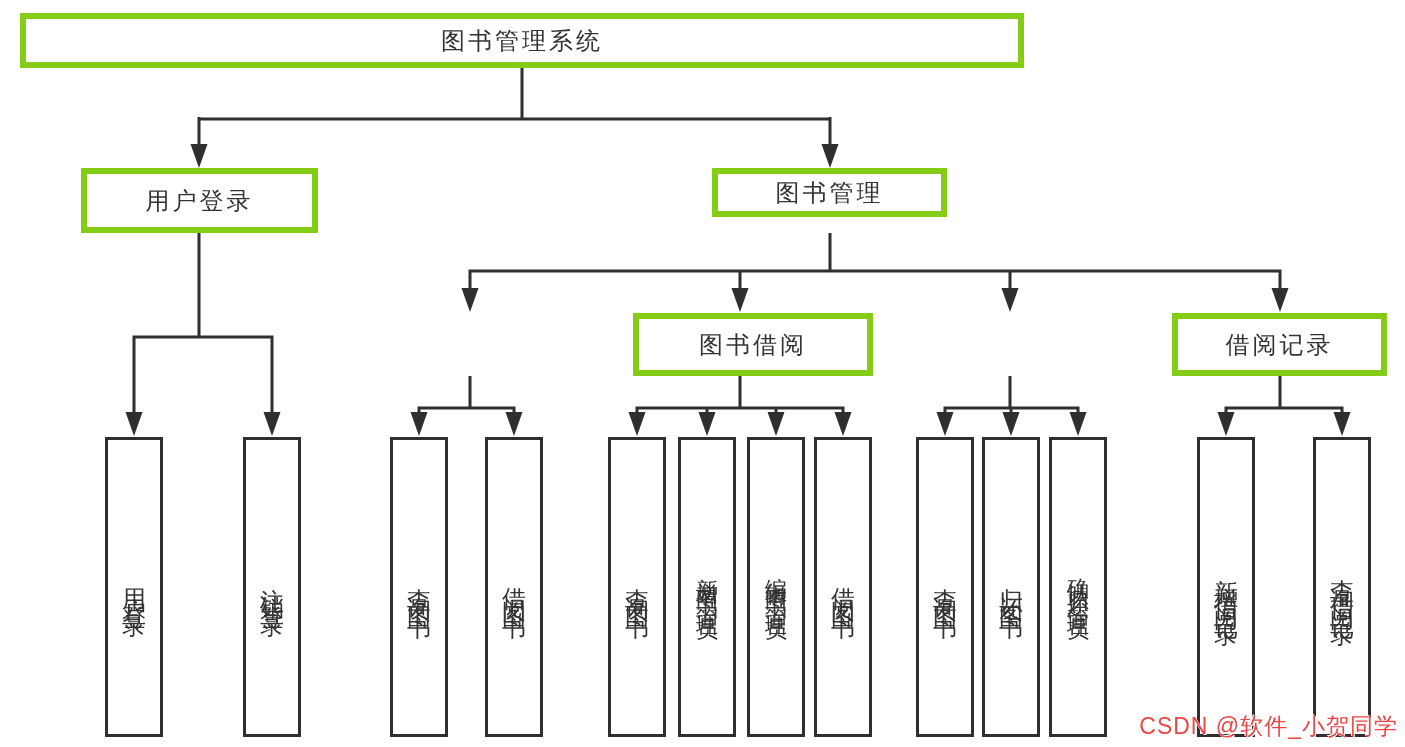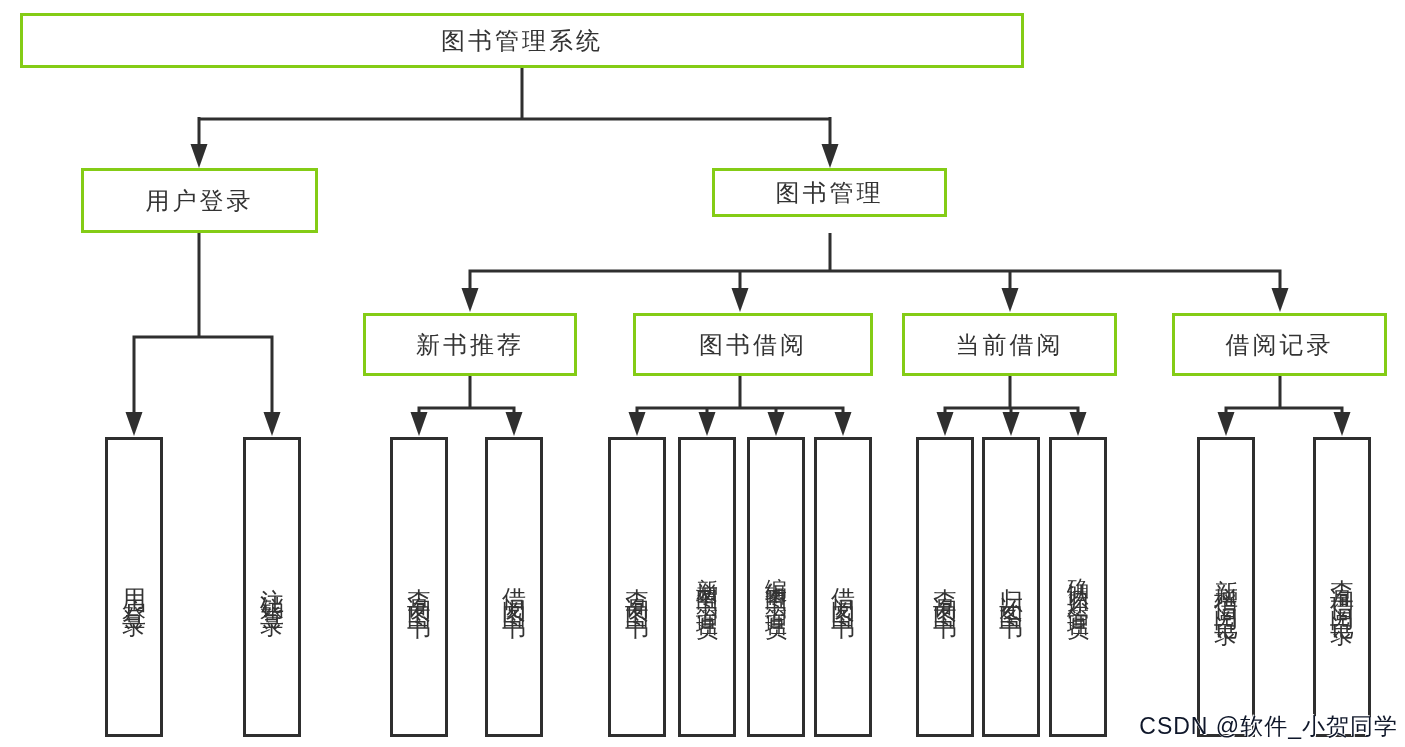--- a/index.html
+++ b/index.html
@@ -2,37 +2,37 @@
 <html><head>
 <meta charset="utf-8">
 <style>
   html,body{margin:0;padding:0;background:#fff;}
   #stage{
     position:relative;width:1405px;height:747px;background:#ffffff;
     font-family:"Liberation Sans","DejaVu Sans",sans-serif;overflow:hidden;
   }
   #wires{position:absolute;left:0;top:0;width:1405px;height:747px;}
   .hbox{
-    position:absolute;box-sizing:border-box;background:#fff;border:3px solid #84cc16;
+    position:absolute;box-sizing:border-box;background:#fff;border:6px solid #84cc16;
     display:flex;align-items:center;justify-content:center;
     color:#333;font-size:24px;letter-spacing:3px;white-space:nowrap;
   }
   .vbox{
     position:absolute;top:437px;width:58px;height:300px;box-sizing:border-box;
     background:#fff;border:3px solid #2f2f2f;
     display:flex;align-items:center;justify-content:center;
   }
   .vtext{
     writing-mode:vertical-rl;text-orientation:mixed;white-space:nowrap;
     color:#333;font-size:24px;letter-spacing:9px;line-height:1;
   }
   .vtext.long{font-size:22px;letter-spacing:6px;}
   .watermark{
     position:absolute;right:7px;bottom:5px;z-index:5;
-    color:#0f172a;font-size:23px;letter-spacing:1px;
+    color:#ef4444;font-size:23px;letter-spacing:1px;
     text-shadow:1px 1px 0 #ffffff,-1px -1px 0 #ffffff;
   }
 </style>
 </head>
 <body>
 
 <div id="stage">
 
   <svg id="wires" viewBox="0 0 1405 747" xmlns="http://www.w3.org/2000/svg">
     <g stroke="#2f2f2f" stroke-width="3" fill="none">
@@ -85,28 +85,22 @@
     <span>图书管理系统</span>
   </div>
 
   <div class="hbox" style="left:81px;top:168px;width:237px;height:65px">
     <span>用户登录</span>
   </div>
   <div class="hbox" style="left:712px;top:168px;width:235px;height:49px">
     <span>图书管理</span>
   </div>
 
-  <div class="hbox" style="left:363px;top:313px;width:214px;height:63px">
-    <span>新书推荐</span>
-  </div>
   <div class="hbox" style="left:633px;top:313px;width:240px;height:63px">
     <span>图书借阅</span>
-  </div>
-  <div class="hbox" style="left:902px;top:313px;width:215px;height:63px">
-    <span>当前借阅</span>
   </div>
   <div class="hbox" style="left:1172px;top:313px;width:215px;height:63px">
     <span>借阅记录</span>
   </div>
 
   <div class="vbox" style="left:105px">
     <span class="vtext">用户登录</span>
   </div>
   <div class="vbox" style="left:243px">
     <span class="vtext">注销登录</span>

